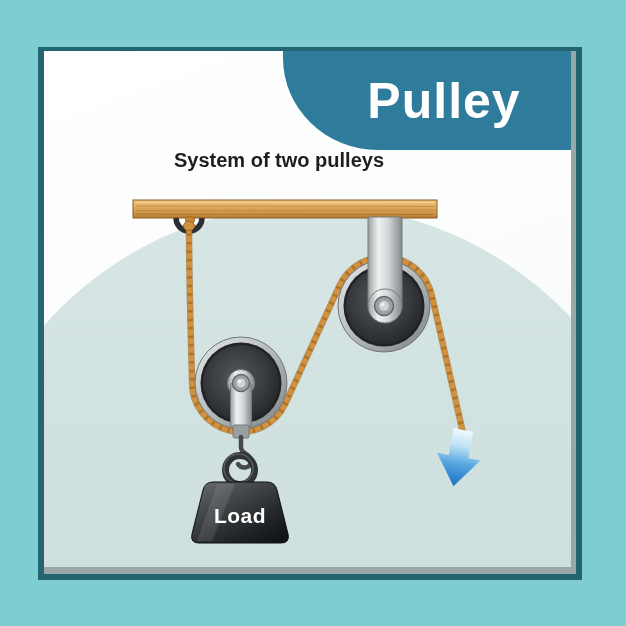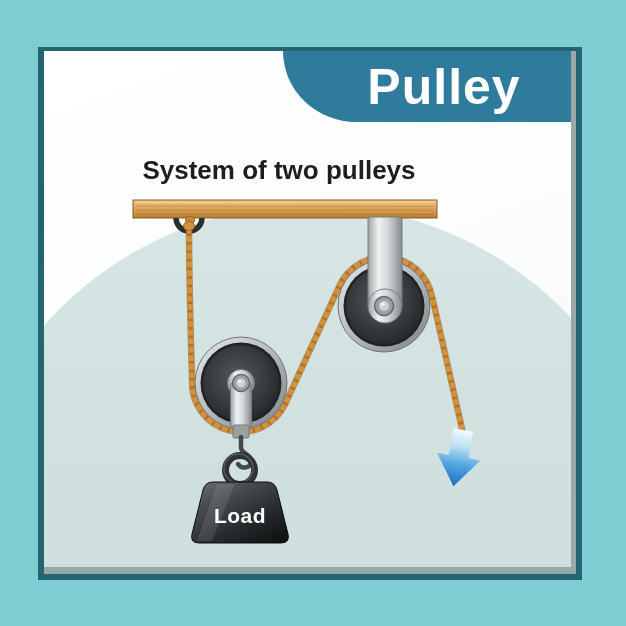--- a/index.html
+++ b/index.html
@@ -17,32 +17,32 @@
     position:relative;width:527px;height:516px;overflow:hidden;
     border-right:5px solid #98a8a9;border-bottom:7px solid #98a8a9;
     background:linear-gradient(160deg,#ffffff 0%,#fbfcfc 55%,#f1f4f4 100%);
   }
   .dome{
     position:absolute;left:-89px;top:154px;width:712px;height:712px;
     border-radius:50%;
     background:linear-gradient(180deg,#d7e6e5 0%,#cfe0df 40%,#c8dcdb 100%);
   }
   .banner{
-    position:absolute;right:0;top:0;width:288px;height:71px;
+    position:absolute;right:0;top:0;width:288px;height:99px;
     background:#2e7b9c;
     border-bottom-left-radius:95px 92px;
     display:flex;align-items:center;justify-content:center;
     padding-left:34px;box-sizing:border-box;
   }
   .banner-title{
     color:#ffffff;font-size:50px;font-weight:bold;letter-spacing:1px;
   }
   .heading{
-    position:absolute;left:35px;top:104px;width:400px;
-    text-align:center;color:#1e1e1e;font-size:26px;font-weight:bold;
+    position:absolute;left:35px;top:98px;width:400px;
+    text-align:center;color:#1e1e1e;font-size:20px;font-weight:bold;
   }
   svg.diagram{position:absolute;left:0;top:0;}
   .load-text{
     font-family:"Liberation Sans", sans-serif;
     font-weight:bold;font-size:21px;fill:#ffffff;letter-spacing:0.5px;
   }
 </style>
 </head>
 <body>
 

